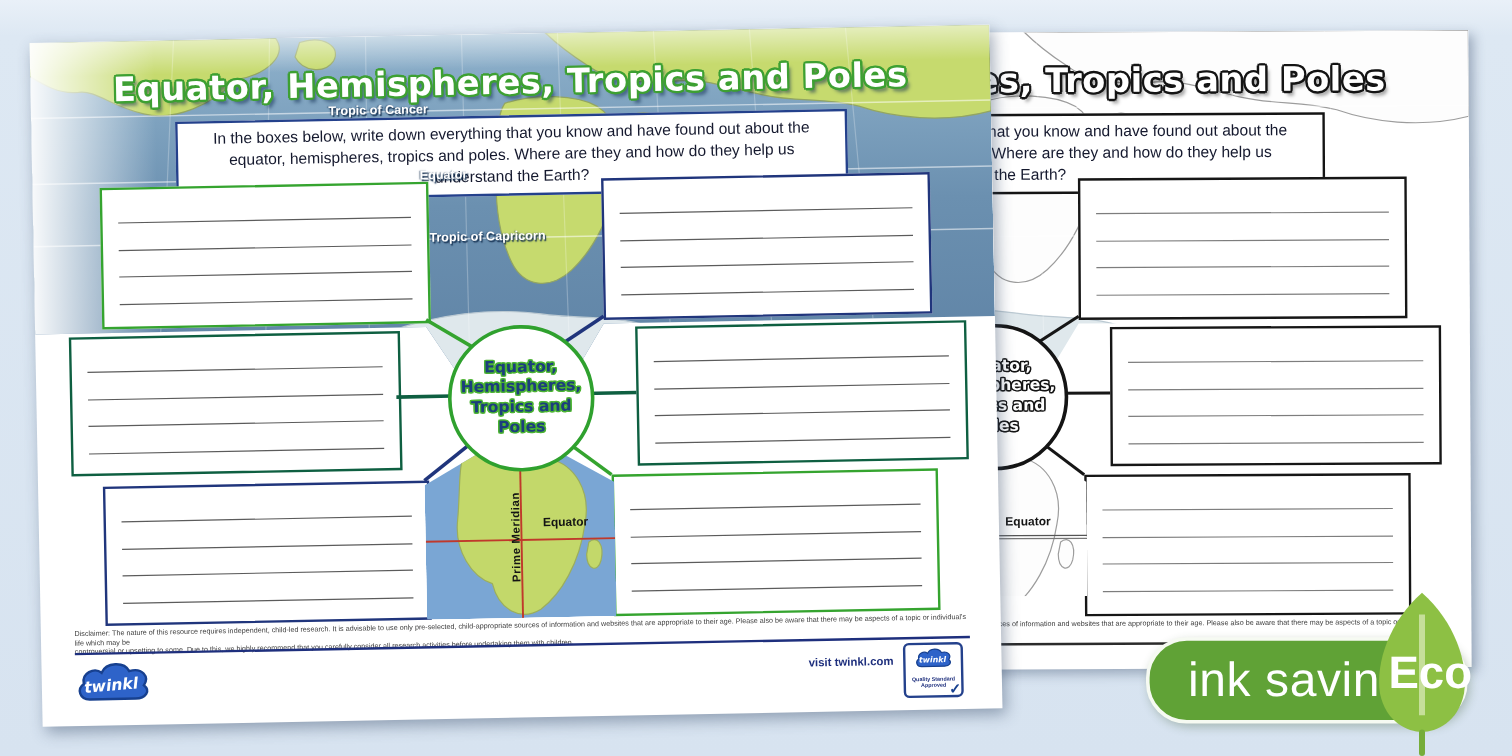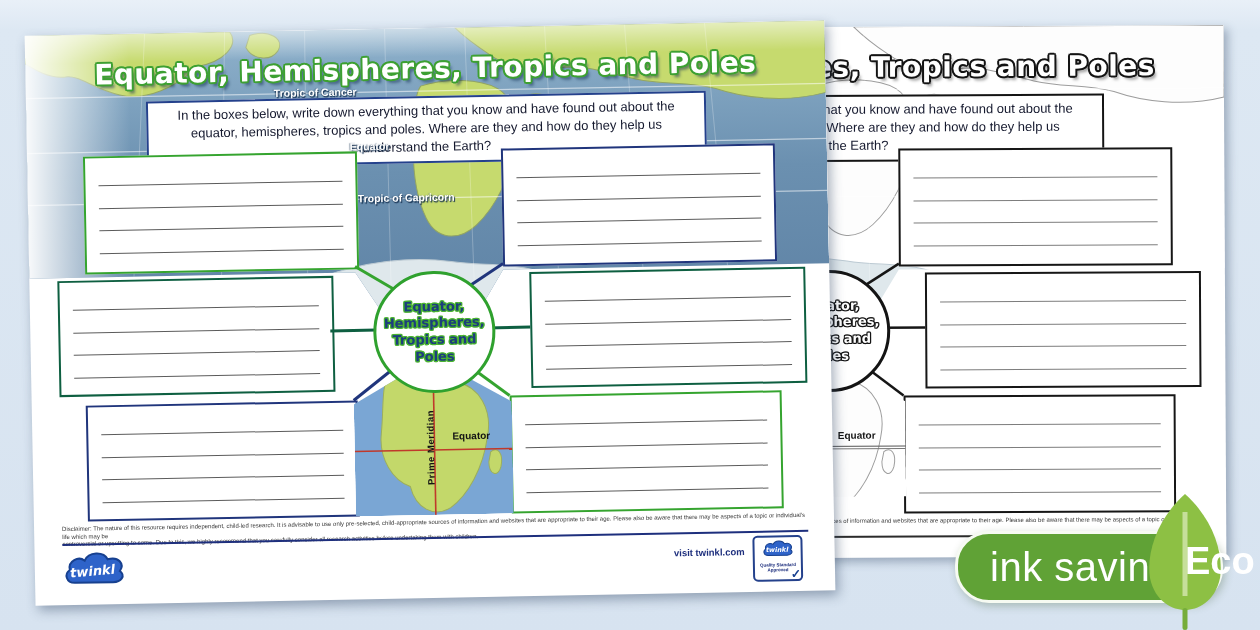--- a/index.html
+++ b/index.html
@@ -87,21 +87,21 @@
   .qbadge .check{position:absolute;right:0px;bottom:-2px;font-size:12px;color:#17408f;font-weight:bold;}
 
   
   .pill{position:absolute;left:955px;top:531px;width:262px;height:66px;border-radius:34px;z-index:8;
     background:#60a236;border:3px solid #f6faf2;box-shadow:2px 3px 8px rgba(60,90,50,.3);
     display:flex;align-items:center;}
   .pill .ptxt{color:#fff;font-size:40px;letter-spacing:.5px;padding-left:32px;
     font-family:"Liberation Sans",sans-serif;}
   .leaf{position:absolute;left:1140px;top:492px;width:90px;height:140px;z-index:9;}
   .eco-txt{position:absolute;left:1157px;top:540px;z-index:10;color:#fff;font-size:38px;
-    font-weight:bold;font-family:"Liberation Sans",sans-serif;margin-left:28px;}
+    font-weight:bold;font-family:"Liberation Sans",sans-serif;}
 </style>
 </head>
 <body>
 
 <svg width="0" height="0" style="position:absolute">
   <defs>
     <symbol id="sym-world" viewBox="0 0 800 318">
       <path d="M-10,0 L205,0 C215,14 198,30 172,34 C152,54 120,68 94,61 C68,55 54,40 40,42 C20,44 4,30 -10,22 Z"></path>
       <path d="M225,4 C245,-2 260,8 253,20 C245,31 227,28 221,16 Z"></path>
       <path d="M430,0 L800,0 L800,72 C760,82 718,76 690,66 C660,58 640,62 610,55 C580,48 560,40 540,42 C510,45 480,40 465,28 C450,18 438,8 430,0 Z"></path>

